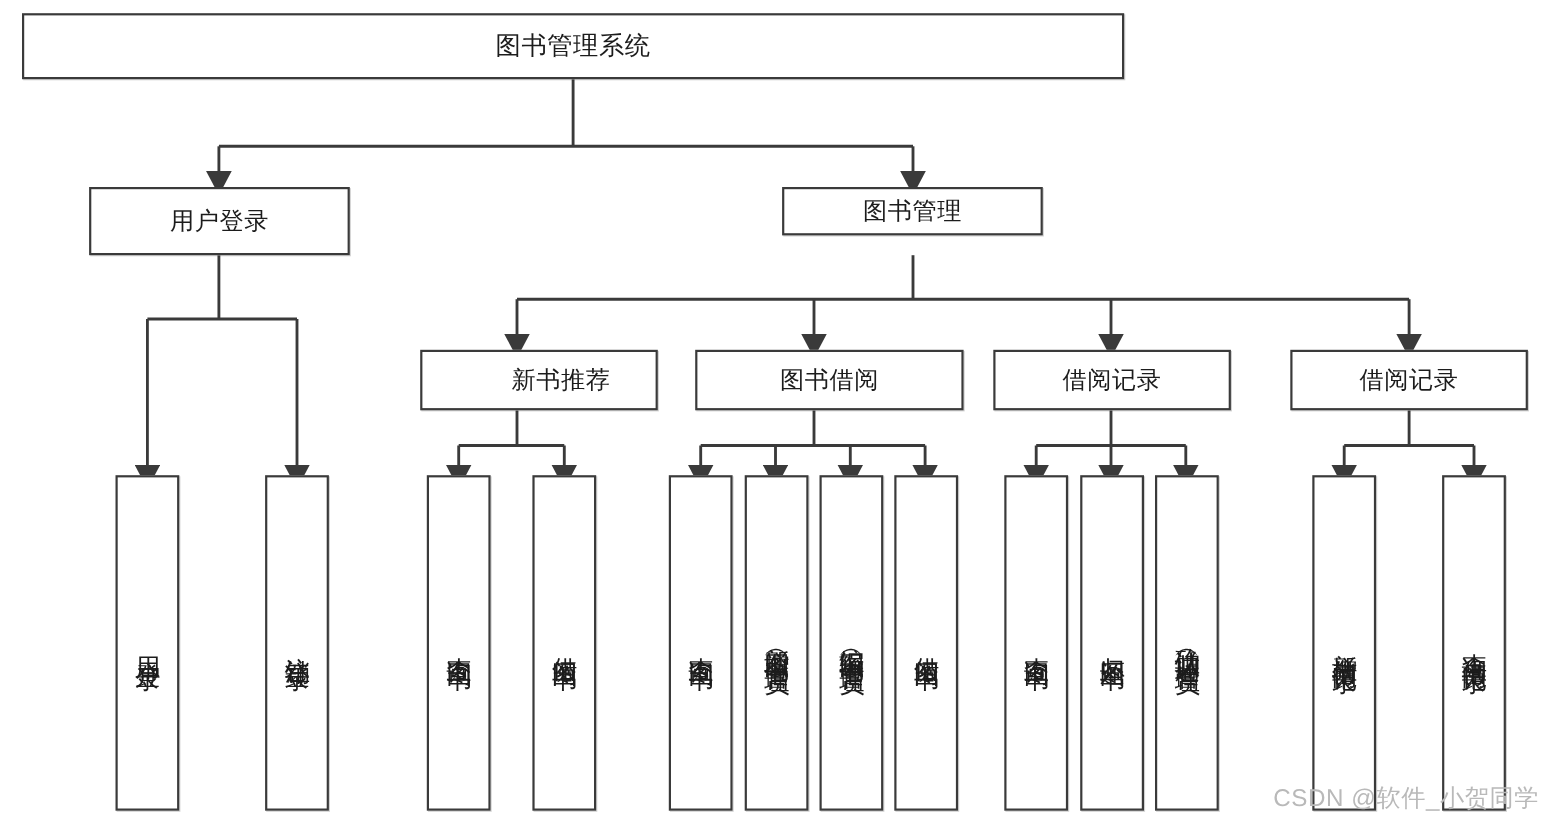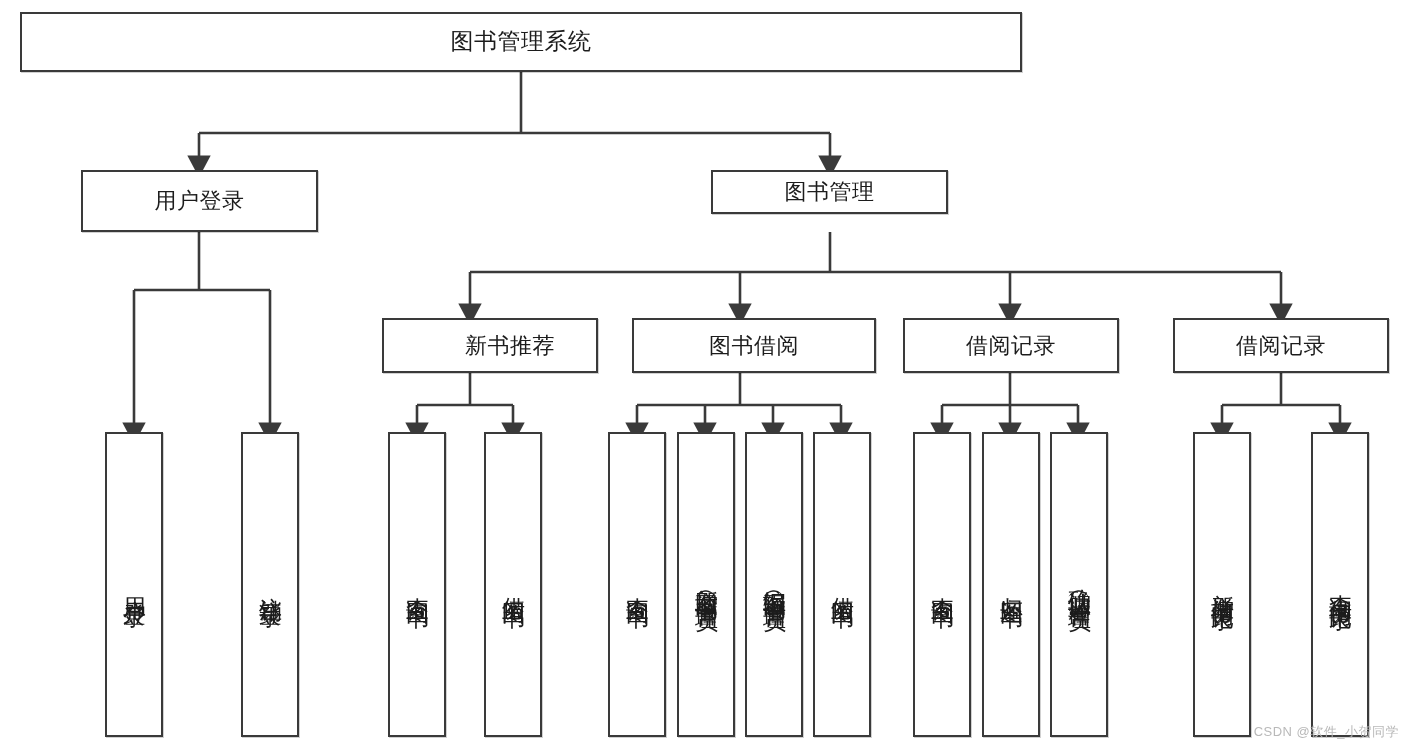--- a/index.html
+++ b/index.html
@@ -59,21 +59,21 @@
     font-size: 23px;
     line-height: 1.12;
     letter-spacing: 3px;
     white-space: normal;
     max-height: 100%;
   }
   .watermark {
     position: absolute;
     right: 6px;
     bottom: 6px;
-    font-size: 13px;
+    font-size: 22px;
     color: #b9b9b9;
     letter-spacing: 0.5px;
     white-space: nowrap;
   }
 </style>
 </head>
 <body>
 
 <div id="canvas">
 

